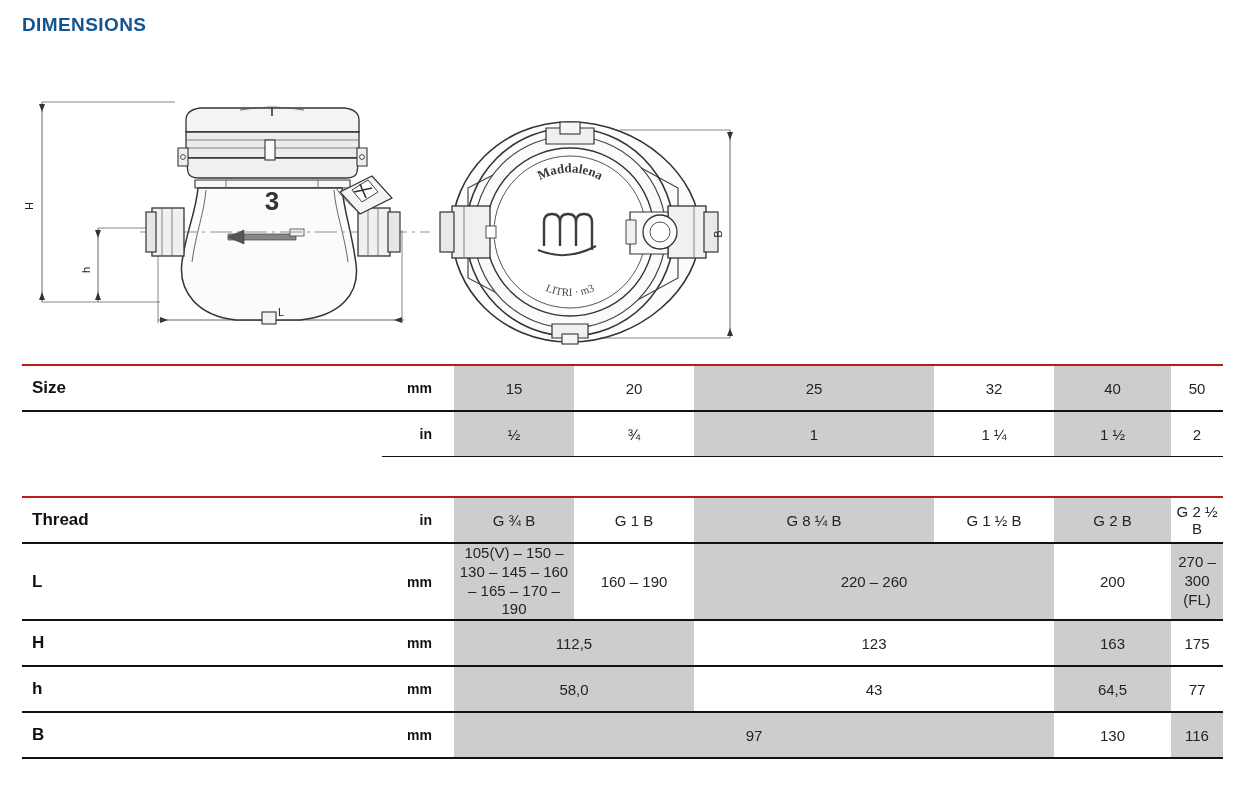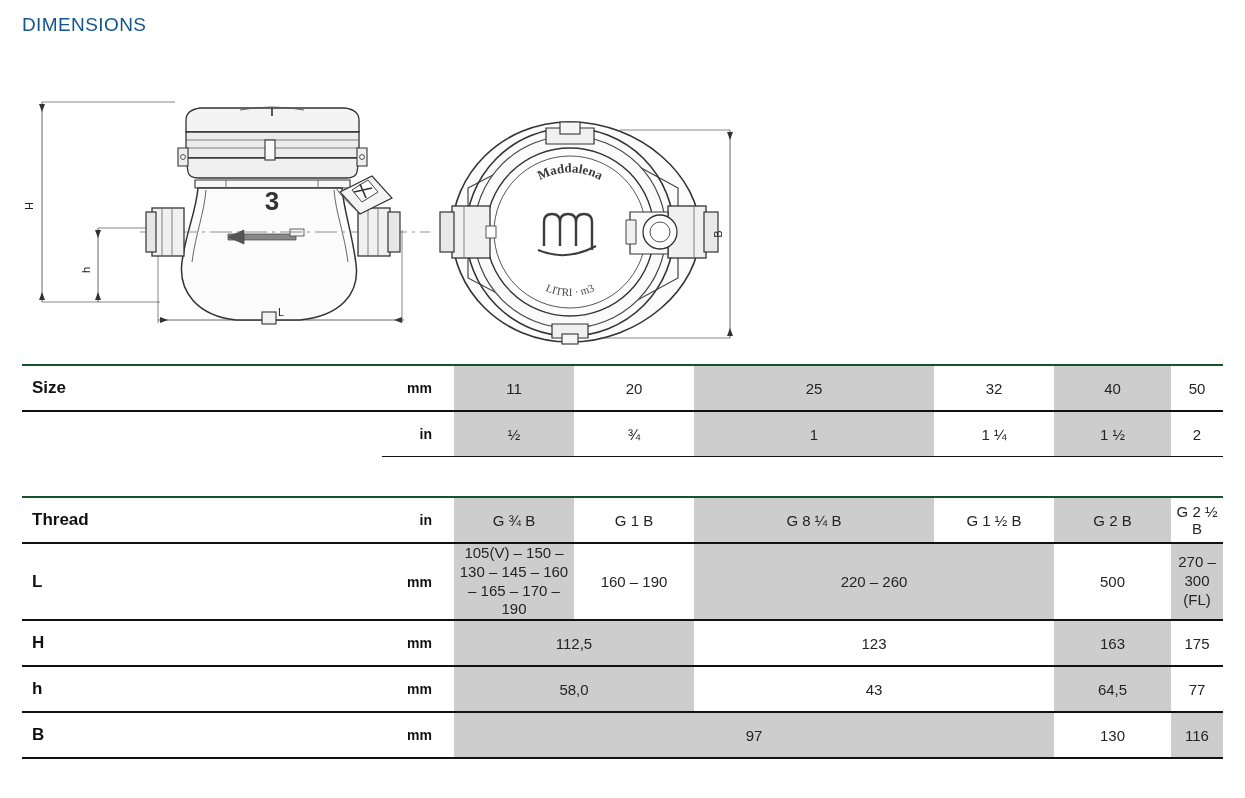--- a/index.html
+++ b/index.html
@@ -15,21 +15,21 @@
     position: relative;
     overflow: hidden;
   }
 
   
   .page-title {
     position: absolute;
     left: 22px;
     top: 14px;
     font-size: 19px;
-    font-weight: normal;
+    font-weight: bold;
     letter-spacing: 0.4px;
     color: #14558f;
   }
 
   
   .drawing-area {
     position: absolute;
     left: 0px;
     top: 80px;
     width: 1245px;
@@ -71,21 +71,21 @@
     font-weight: bold;
     font-size: 14px;
     padding-right: 22px;
     color: #111111;
   }
 
   
   td.sh { background: #cdcdcd; }
 
   
-  tr.rule-top > td { border-top: 2px solid #14532d; margin-top: 36px; }
+  tr.rule-top > td { border-top: 2px solid #b91c1c; margin-top: 36px; }
   tr.rule-bot > td { border-bottom: 2px solid #111111; }
   tr.rule-bot-part > td.rb { border-bottom: 1.6px solid #111111; }
 
   .tall { height: 92px; }
   .multiline { line-height: 1.25; font-size: 14px; }
 </style>
 </head>
 <body>
 
 <div class="page-title">DIMENSIONS</div>
@@ -246,21 +246,21 @@
       <col style="width:120px">
     <col style="width:120px">
       <col style="width:120px">
     <col style="width:120px">
       <col style="width:117px">
   </colgroup>
   <tbody>
     <tr class="rule-top rule-bot">
       <td class="lbl">Size</td>
       <td class="unit">mm</td>
-      <td class="sh">11</td>
+      <td class="sh">15</td>
       <td>20</td>
       <td class="sh" colspan="2">25</td>
       <td>32</td>
       <td class="sh">40</td>
       <td>50</td>
     </tr>
     <tr class="rule-bot-part">
       <td class="lbl"></td>
       <td class="unit rb">in</td>
       <td class="sh rb">½</td>
@@ -296,21 +296,21 @@
       <td class="sh">G 2 B</td>
       <td>G 2 ½ B</td>
     </tr>
 
     <tr class="rule-bot">
       <td class="lbl tall">L</td>
       <td class="unit tall">mm</td>
       <td class="sh tall multiline">105(V) – 150 – 130 – 145 – 160 – 165 – 170 – 190</td>
       <td class="tall">160 – 190</td>
       <td class="sh tall" colspan="3">220 – 260</td>
-      <td class="tall">500</td>
+      <td class="tall">200</td>
       <td class="sh tall multiline">270 – 300 (FL)</td>
     </tr>
 
     <tr class="rule-bot">
       <td class="lbl">H</td>
       <td class="unit">mm</td>
       <td class="sh" colspan="2">112,5</td>
       <td colspan="3">123</td>
       <td class="sh">163</td>
       <td>175</td>

